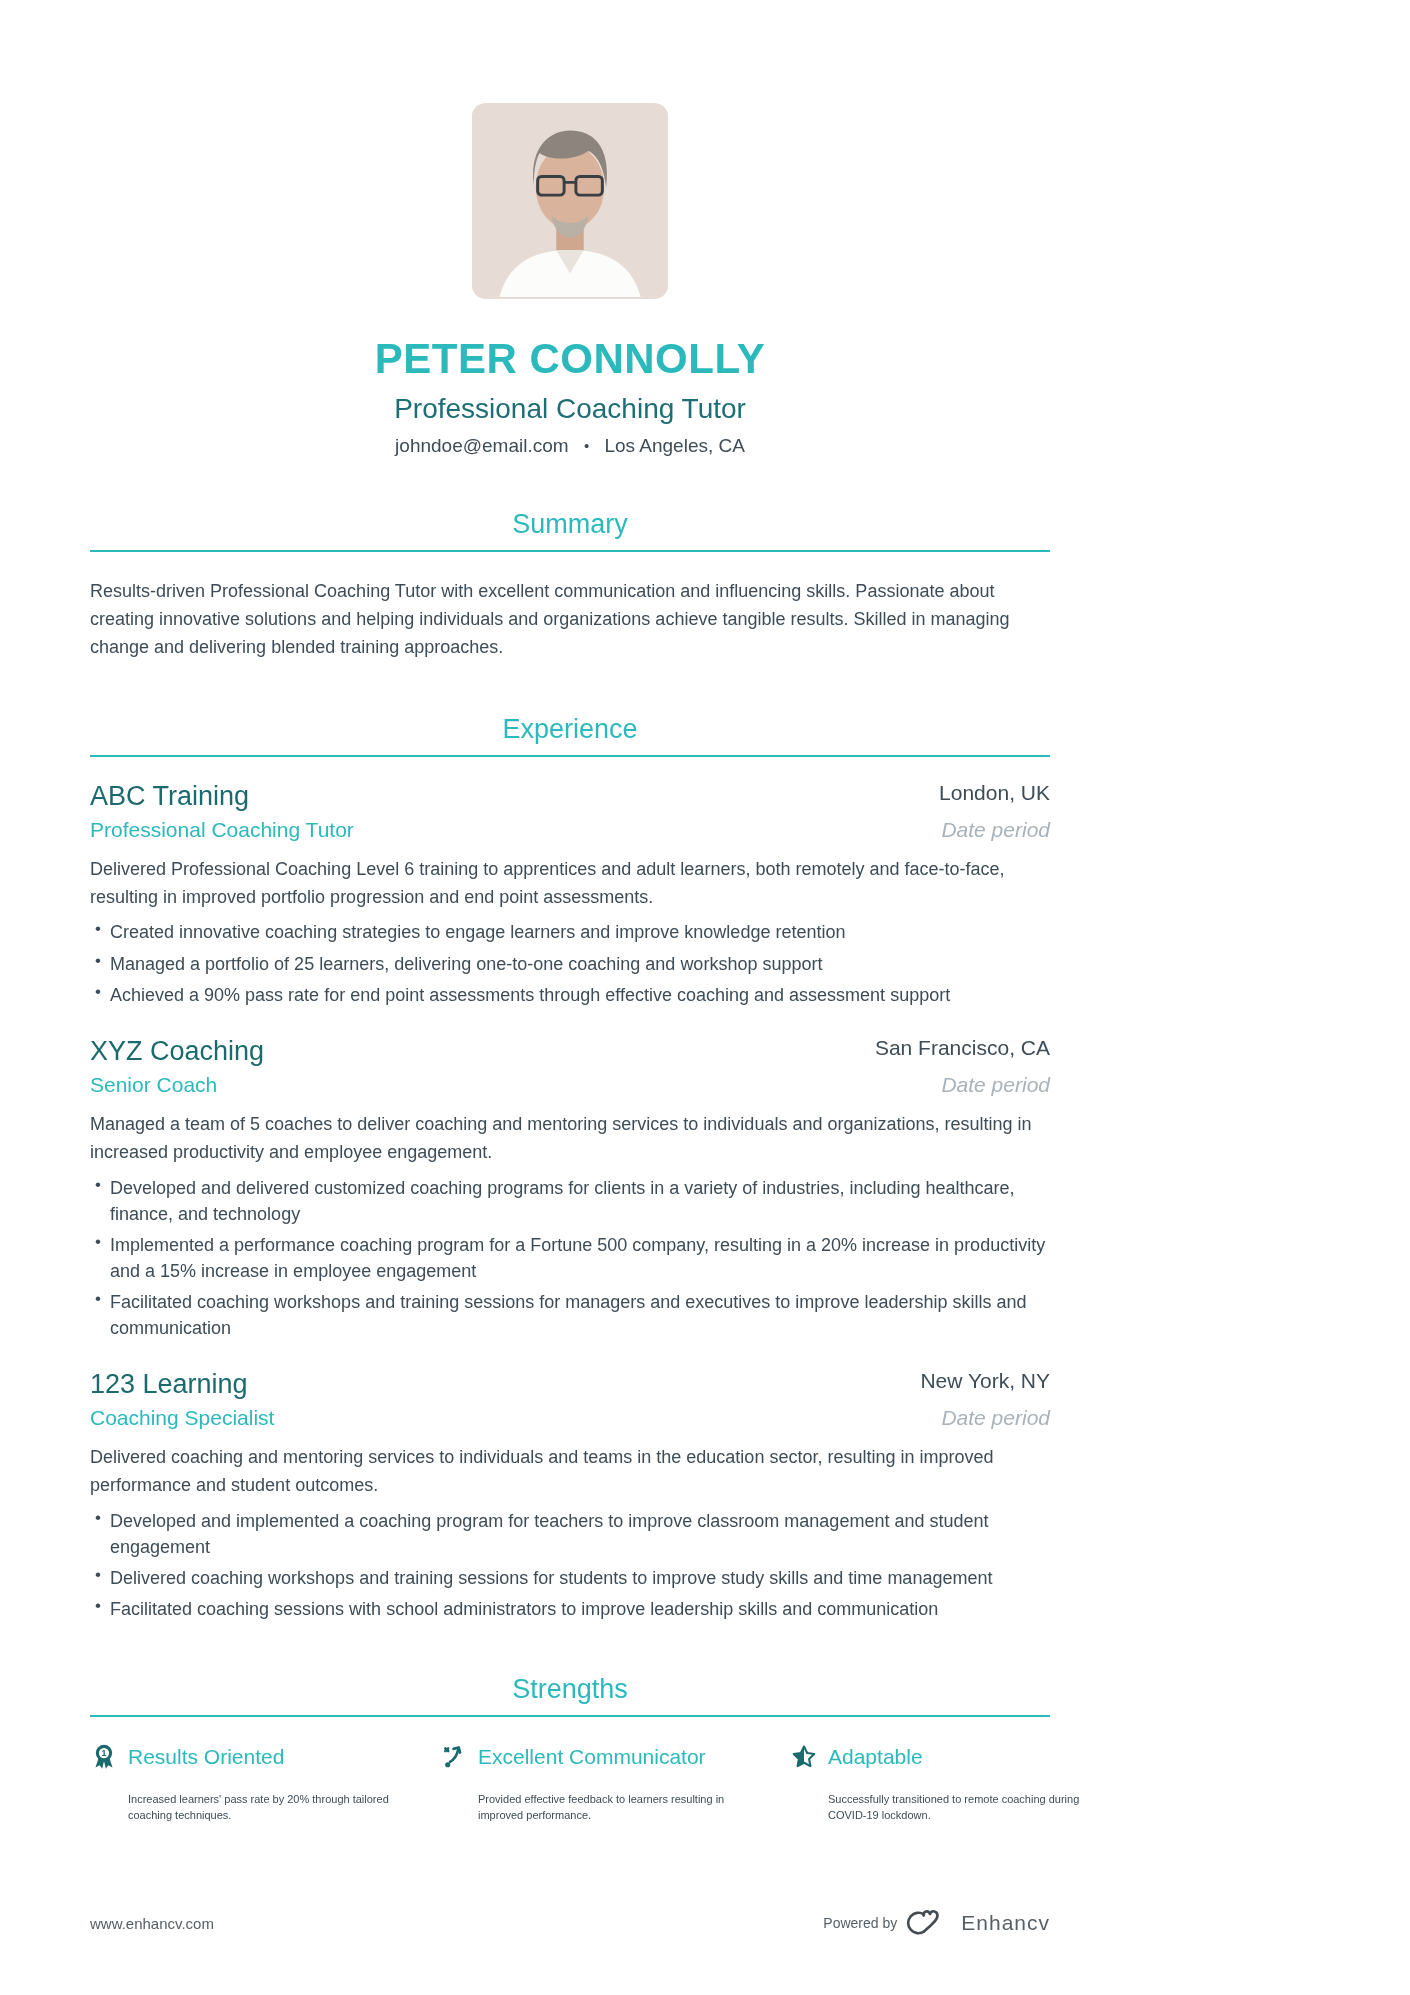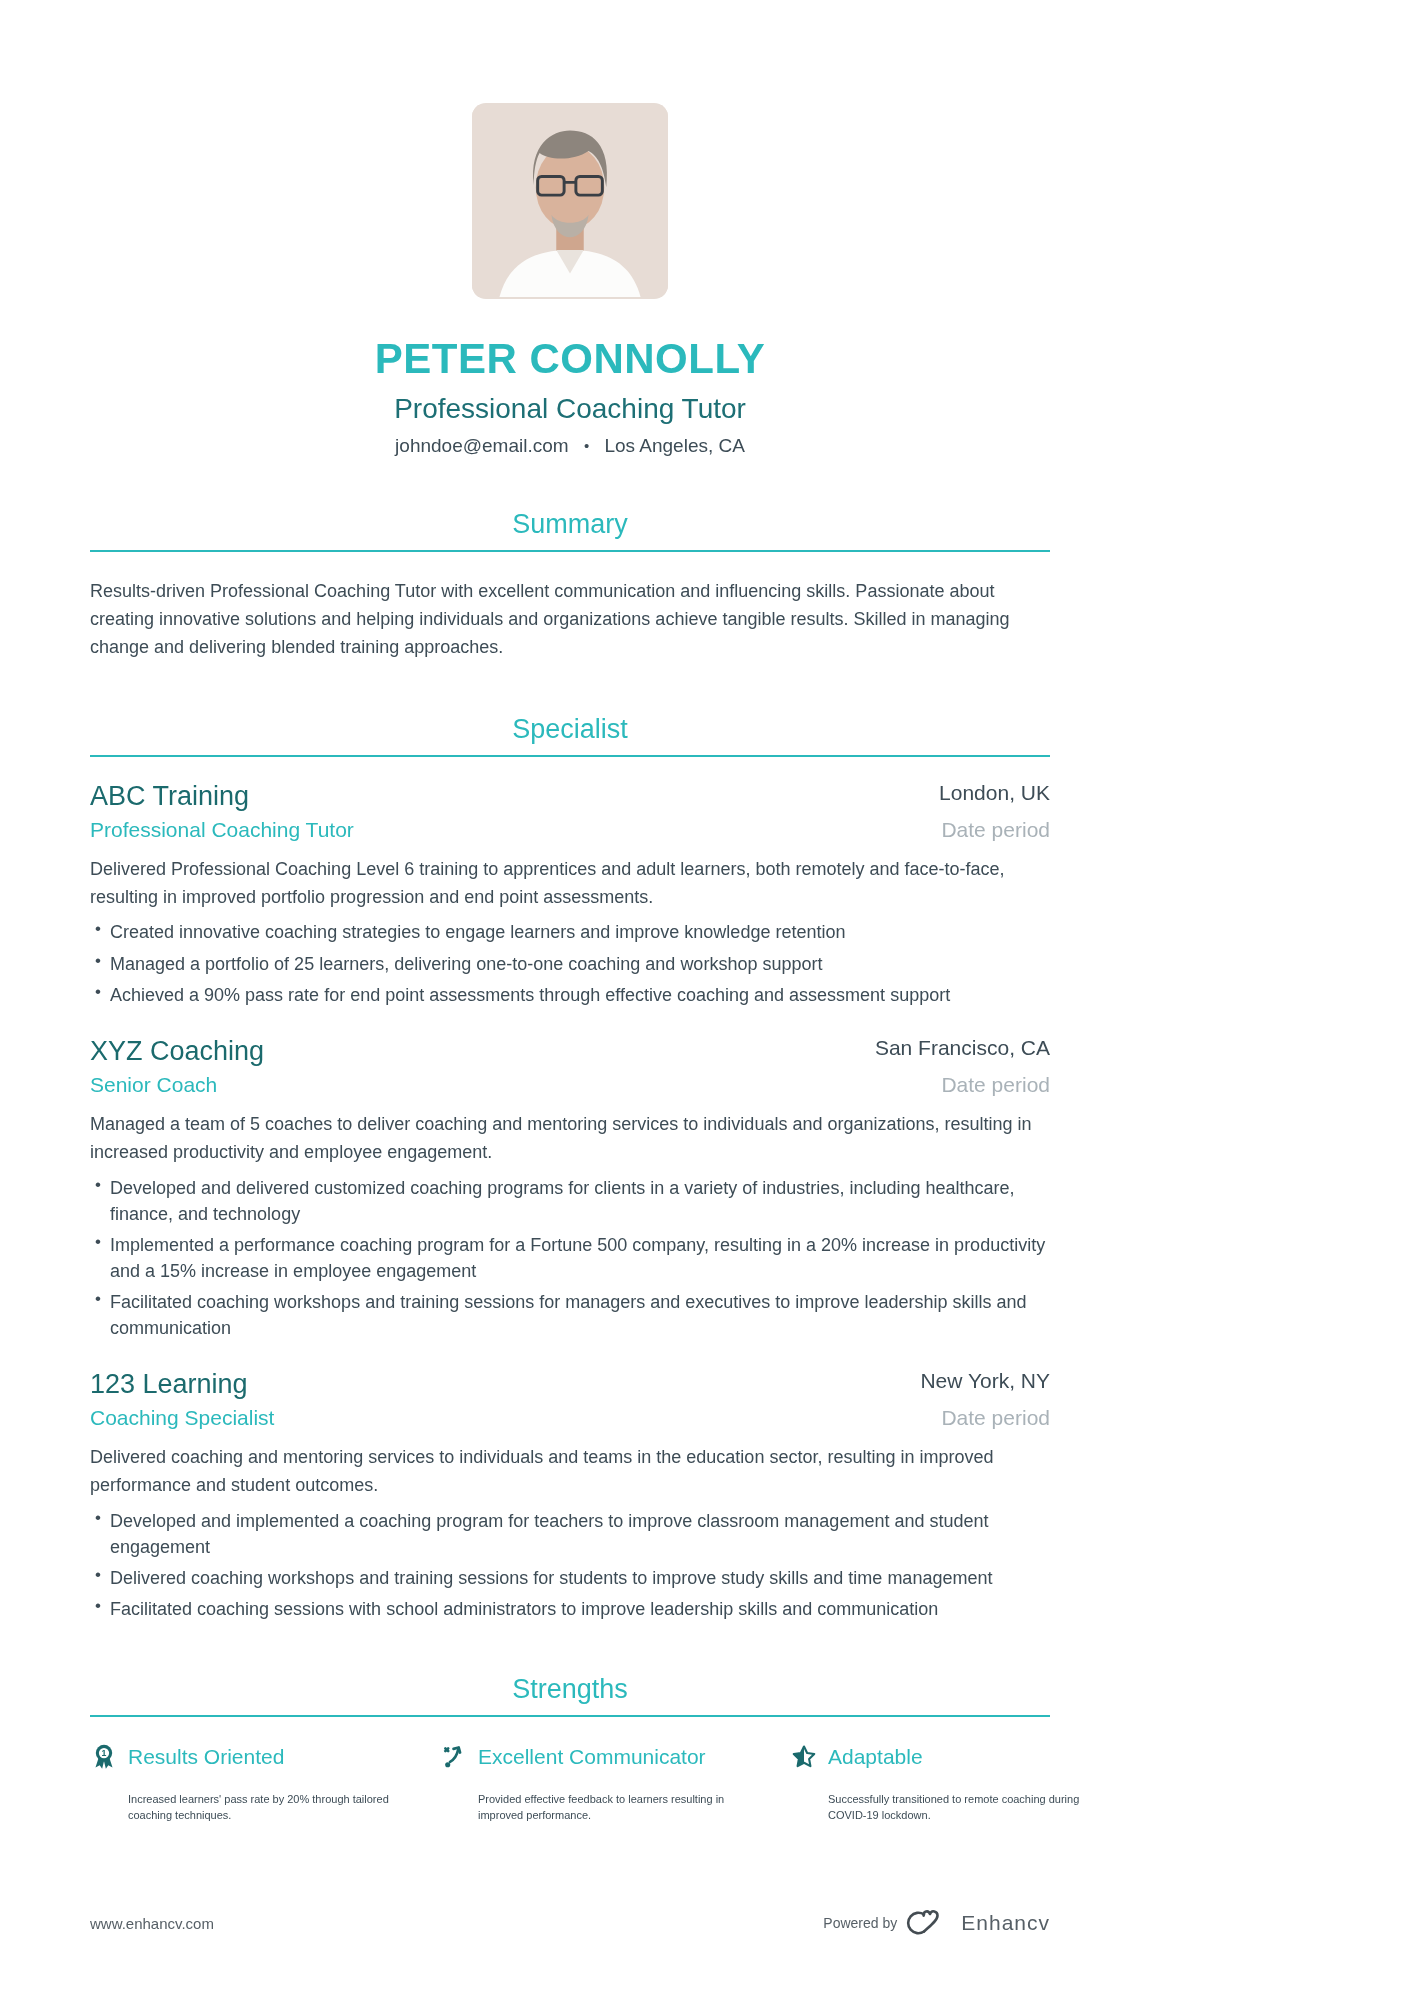--- a/index.html
+++ b/index.html
@@ -43,21 +43,21 @@
   .body-text{
     margin:26px 0 0 0;font-size:18px;line-height:1.55;color:var(--body,#3d4c56);
   }
   
   .job{margin-top:28px;}
   .job:first-of-type{margin-top:24px;}
   .job-row{display:flex;justify-content:space-between;align-items:flex-start;}
   .company{margin:0;font-size:27px;font-weight:500;color:var(--accent-dark,#1b6a6d);}
   .loc{font-size:21px;color:var(--body,#3d4c56);}
   .role{font-size:21px;color:var(--accent,#2bb9bc);margin-top:6px;}
-  .date{font-size:21px;color:var(--muted,#a9b2b8);margin-top:6px;}
+  .date{font-size:21px;color:var(--muted,#a9b2b8);margin-top:6px;font-style:italic;}
   .job-desc{margin-top:14px;}
   .bullets{list-style:none;margin:8px 0 0 0;padding:0;}
   .bullets li{
     position:relative;padding-left:20px;margin-top:5px;
     font-size:18px;line-height:1.45;color:var(--body,#3d4c56);
   }
   .bullets li::before{
     content:"•";position:absolute;left:5px;top:-2px;
     font-size:17px;color:var(--body,#3d4c56);
   }
@@ -115,21 +115,21 @@
     </div>
   </header>
 
   <section class="section">
     <h2 class="sec-h">Summary</h2>
     <div class="sec-rule"></div>
     <p class="body-text">Results-driven Professional Coaching Tutor with excellent communication and influencing skills. Passionate about creating innovative solutions and helping individuals and organizations achieve tangible results. Skilled in managing change and delivering blended training approaches.</p>
   </section>
 
   <section class="section">
-    <h2 class="sec-h">Specialist</h2>
+    <h2 class="sec-h">Experience</h2>
     <div class="sec-rule"></div>
 
     <article class="job">
       <div class="job-row">
         <h3 class="company">ABC Training</h3>
         <div class="loc">London, UK</div>
       </div>
       <div class="job-row">
         <div class="role">Professional Coaching Tutor</div>
         <div class="date">Date period</div>

